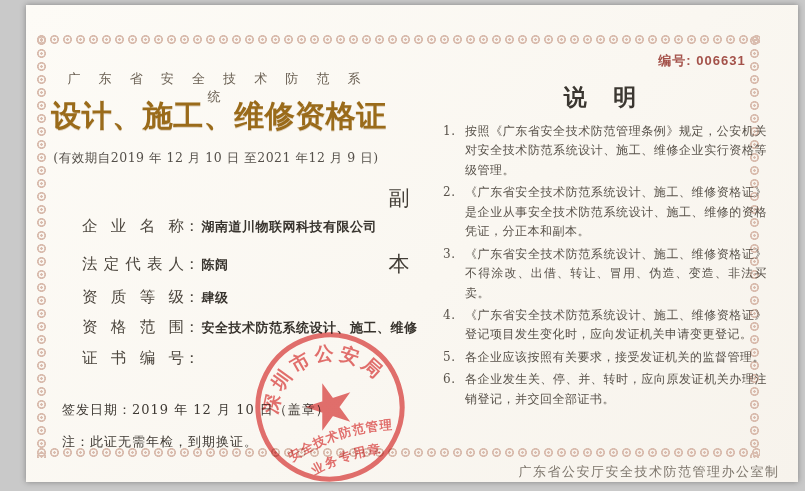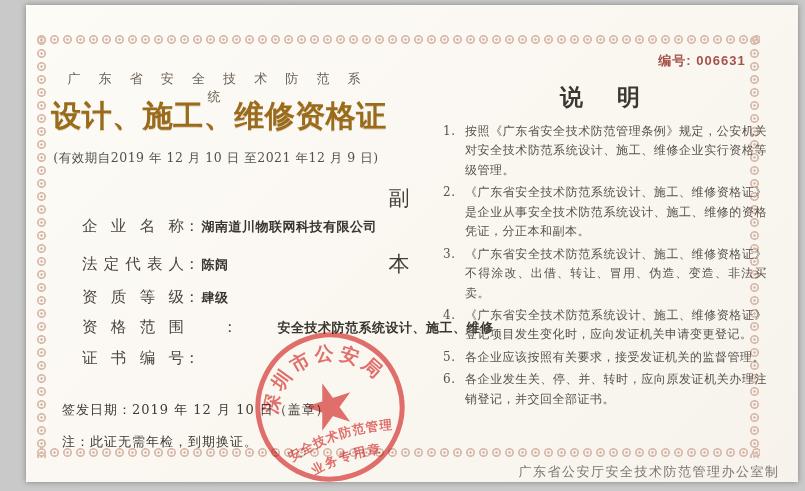--- a/index.html
+++ b/index.html
@@ -64,21 +64,21 @@
   .copy-char{
     left:386px;width:26px;text-align:center;
     font-size:21px;color:#433e37;
   }
   .issue{left:62px;top:401px;font-size:13px;color:#3f3a34;letter-spacing:1px;}
   .note{left:62px;top:433px;font-size:13px;color:#3f3a34;letter-spacing:1px;}
   .shuoming{
     left:430px;top:82px;width:340px;text-align:center;
     font-size:23px;font-weight:bold;color:#3b3731;
     letter-spacing:10px;text-indent:10px;
-    font-family:Liberation Mono, monospace;
+    font-family:Liberation Sans, sans-serif;
   }
   .ins-list{left:443px;top:122px;width:324px;}
   .ins-item{
     display:flex;margin-bottom:3px;
     font-size:12px;line-height:1.62;color:#58524a;letter-spacing:0.5px;
   }
   .ins-item .num{width:22px;flex:none;}
   .ins-item .txt{flex:1;text-align:justify;}
   .footer{
     left:516px;top:463px;width:266px;text-align:center;
@@ -114,21 +114,21 @@
 <div class="abs field" style="top:254px;">
   <span class="lab">法定代表人</span>
     <span class="colon">：</span>
     <span class="val">陈阔</span>
 </div>
 <div class="abs field" style="top:287px;">
   <span class="lab">资质等级</span>
     <span class="colon">：</span>
     <span class="val">肆级</span>
 </div>
-<div class="abs field" style="top:317px;gap:38px;">
+<div class="abs field" style="top:317px;">
   <span class="lab">资格范围</span>
     <span class="colon">：</span>
     <span class="val">安全技术防范系统设计、施工、维修</span>
 </div>
 <div class="abs field" style="top:348px;">
   <span class="lab">证书编号</span>
     <span class="colon">：</span>
 </div>
 
 <div class="abs copy-char" style="top:184px;">副</div>

